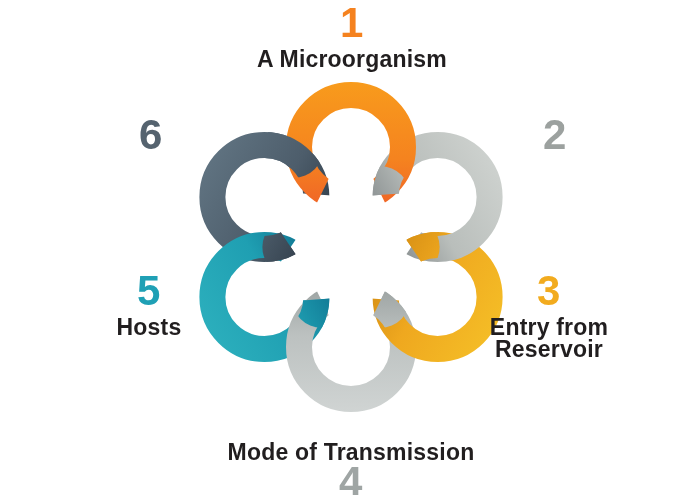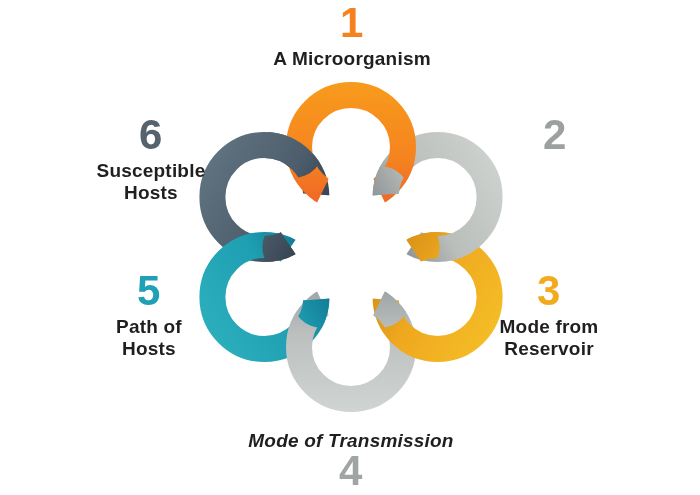--- a/index.html
+++ b/index.html
@@ -3,21 +3,21 @@
 <meta charset="utf-8">
 <style>
   html,body{margin:0;padding:0;background:#ffffff;}
   .canvas{
     position:relative;width:700px;height:495px;background:#ffffff;overflow:hidden;
     font-family:"Liberation Sans","DejaVu Sans",sans-serif;
   }
   .rings{position:absolute;left:0;top:0;width:700px;height:495px;}
   .step{position:absolute;width:260px;text-align:center;}
   .num{font-size:42px;font-weight:700;line-height:1;letter-spacing:.5px;}
-  .lbl{font-size:19px;font-weight:700;line-height:22px;letter-spacing:.2px;color:#211E1F;margin-top:4px;}
+  .lbl{font-size:23px;font-weight:700;line-height:22px;letter-spacing:.2px;color:#211E1F;margin-top:4px;}
   .lline{display:block;white-space:nowrap;}
   .num-after{margin-top:-2px;}
   
   .step-1{left:222px;top:2px;}
   .step-2{left:425px;top:114px;}
   .step-3{left:419px;top:270px;}
   .step-4{left:221px;top:425px;}
   .step-5{left:19px;top:270px;}
   .step-6{left:21px;top:114px;}
 </style>
@@ -165,42 +165,37 @@
     </div>
   </div>
 
   <div class="step step-2">
     <div class="num" style="color: rgb(156, 161, 159);">2</div>
   </div>
 
   <div class="step step-3">
     <div class="num" style="color: rgb(242, 171, 30);">3</div>
     <div class="lbl">
-      <span class="lline">Mode from</span>
+      <span class="lline">Entry from</span>
       <span class="lline">Reservoir</span>
     </div>
   </div>
 
   <div class="step step-4">
-    <div class="lbl" style="margin-top:5px;font-style:italic;">
+    <div class="lbl" style="margin-top:16px;">
       <span class="lline">Mode of Transmission</span>
       <span class="lline"></span>
     </div>
     <div class="num num-after" style="color: rgb(159, 165, 164);">4</div>
   </div>
 
   <div class="step step-5">
     <div class="num" style="color: rgb(31, 160, 181);">5</div>
     <div class="lbl">
-      <span class="lline">Path of</span>
       <span class="lline">Hosts</span>
     </div>
   </div>
 
   <div class="step step-6">
     <div class="num" style="color: rgb(85, 99, 111);">6</div>
-    <div class="lbl">
-      <span class="lline">Susceptible</span>
-      <span class="lline">Hosts</span>
-    </div>
   </div>
 
 </div>
 
 </body></html>

